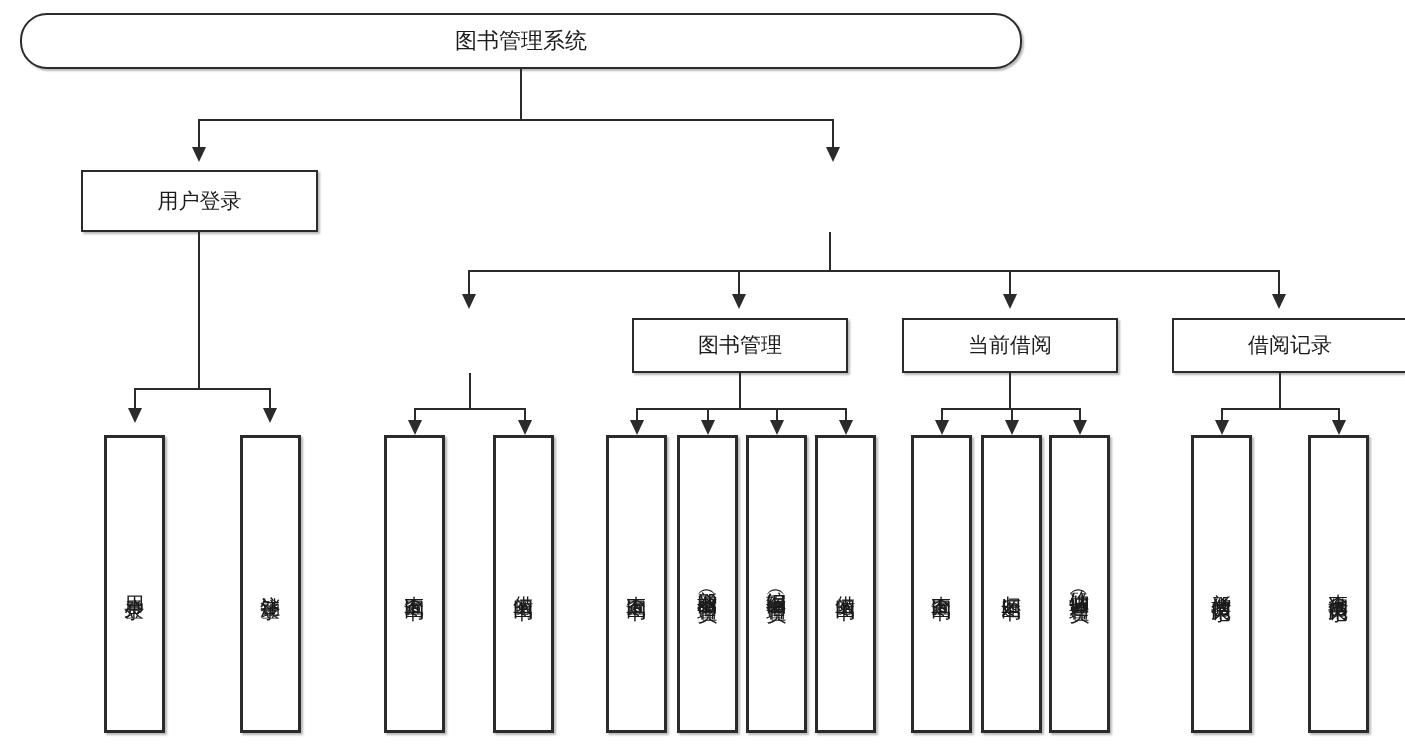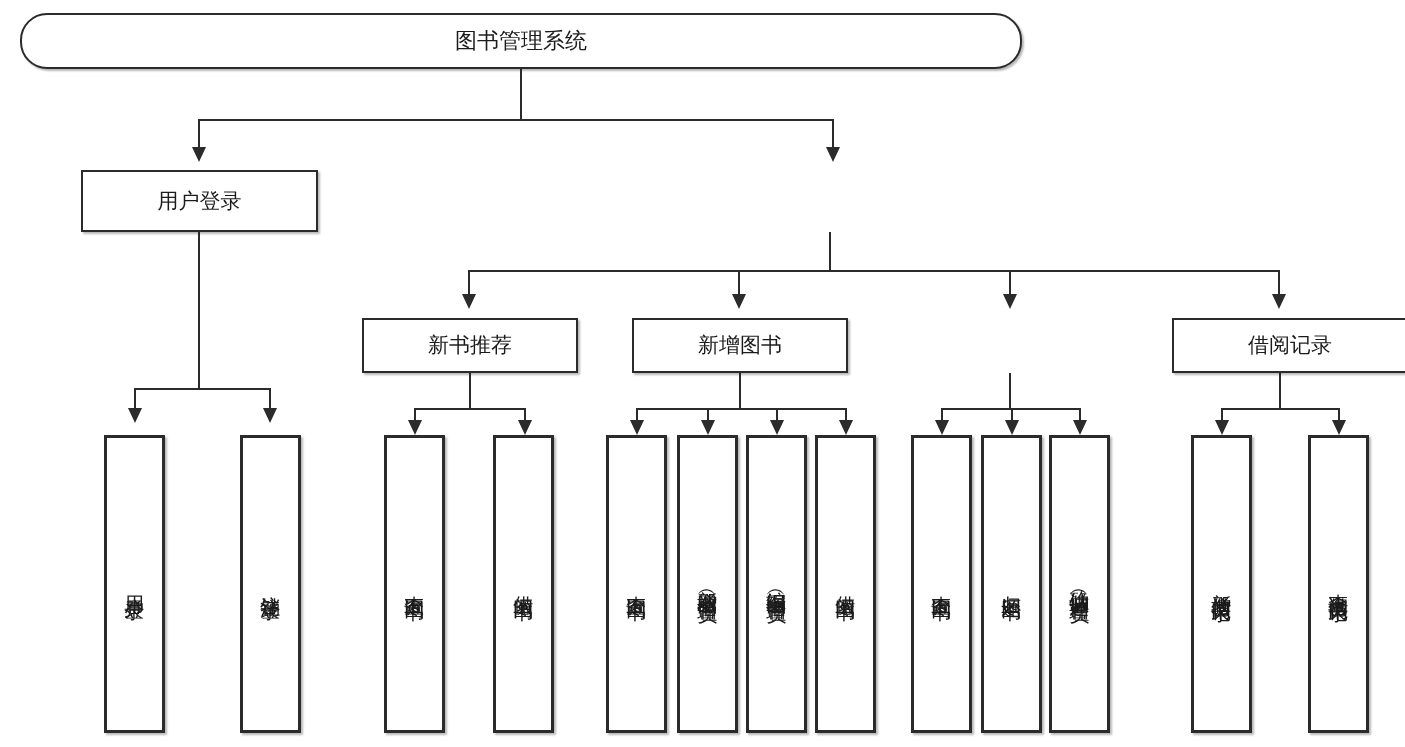--- a/index.html
+++ b/index.html
@@ -108,25 +108,25 @@
 
   <div class="ln v" style="left:468px;top:270px;width:2px;height:26px;"></div>
   <div class="arrow" style="left:462px;top:294px;"></div>
   <div class="ln v" style="left:738px;top:270px;width:2px;height:26px;"></div>
   <div class="arrow" style="left:732px;top:294px;"></div>
   <div class="ln v" style="left:1009px;top:270px;width:2px;height:26px;"></div>
   <div class="arrow" style="left:1003px;top:294px;"></div>
   <div class="ln v" style="left:1278px;top:270px;width:2px;height:26px;"></div>
   <div class="arrow" style="left:1272px;top:294px;"></div>
 
-  <div class="node lvl3" style="left:362px;top:318px;width:216px;height:55px;">
-    <span>新书推荐</span>
-  </div>
   <div class="node lvl3" style="left:632px;top:318px;width:216px;height:55px;">
-    <span>新增图书</span>
+    <span>图书管理</span>
+  </div>
+  <div class="node lvl3" style="left:902px;top:318px;width:216px;height:55px;">
+    <span>当前借阅</span>
   </div>
   <div class="node lvl3" style="left:1172px;top:318px;width:236px;height:55px;">
     <span>借阅记录</span>
   </div>
 
   <div class="ln v" style="left:469px;top:373px;width:2px;height:37px;"></div>
   <div class="ln h" style="left:414px;top:408px;width:112px;height:2px;"></div>
   <div class="ln v" style="left:414px;top:408px;width:2px;height:14px;"></div>
   <div class="arrow" style="left:408px;top:420px;"></div>
   <div class="ln v" style="left:524px;top:408px;width:2px;height:14px;"></div>

